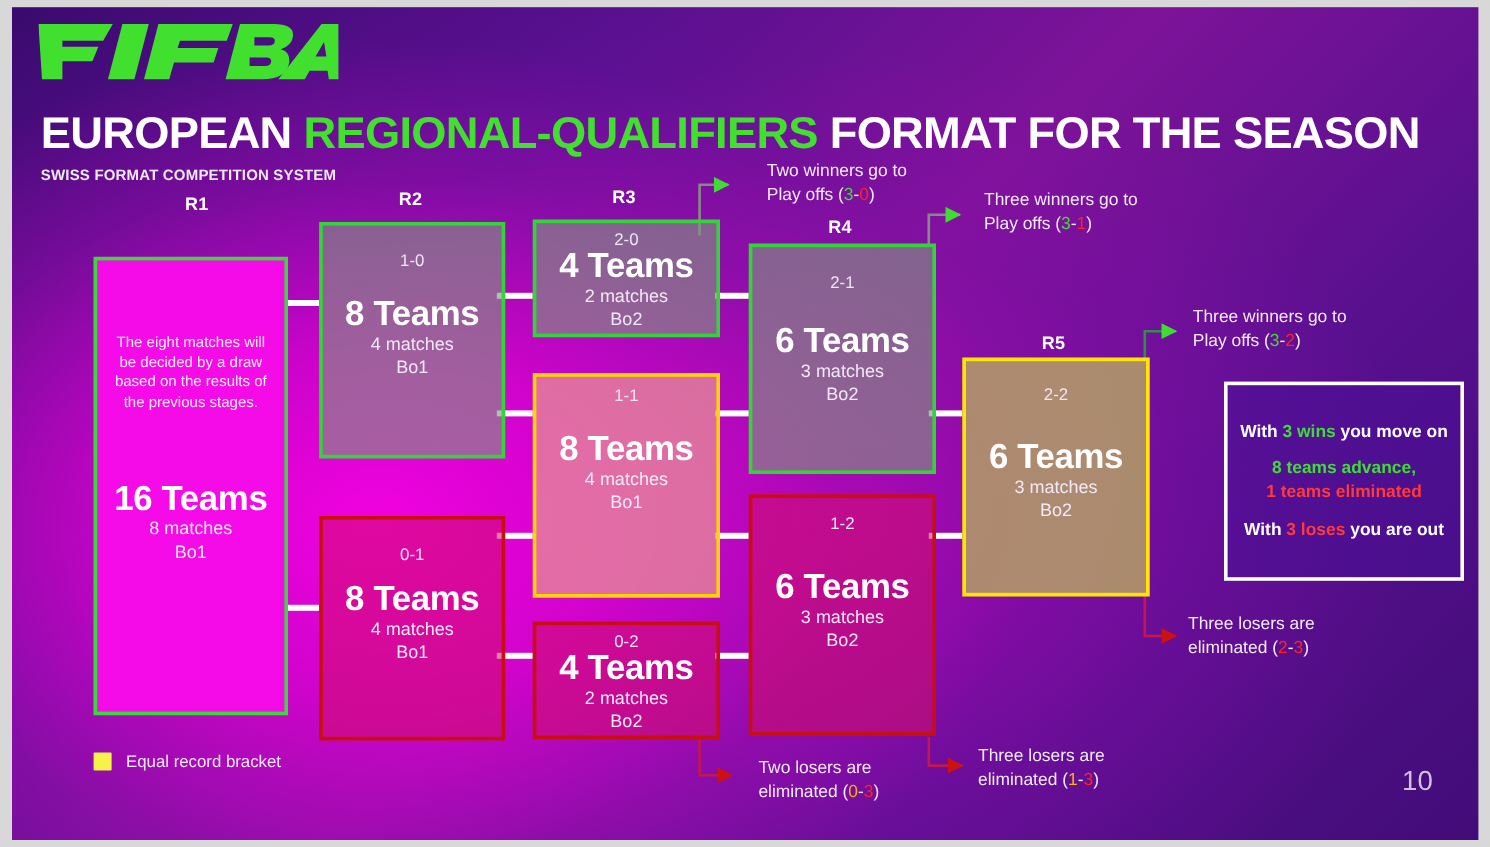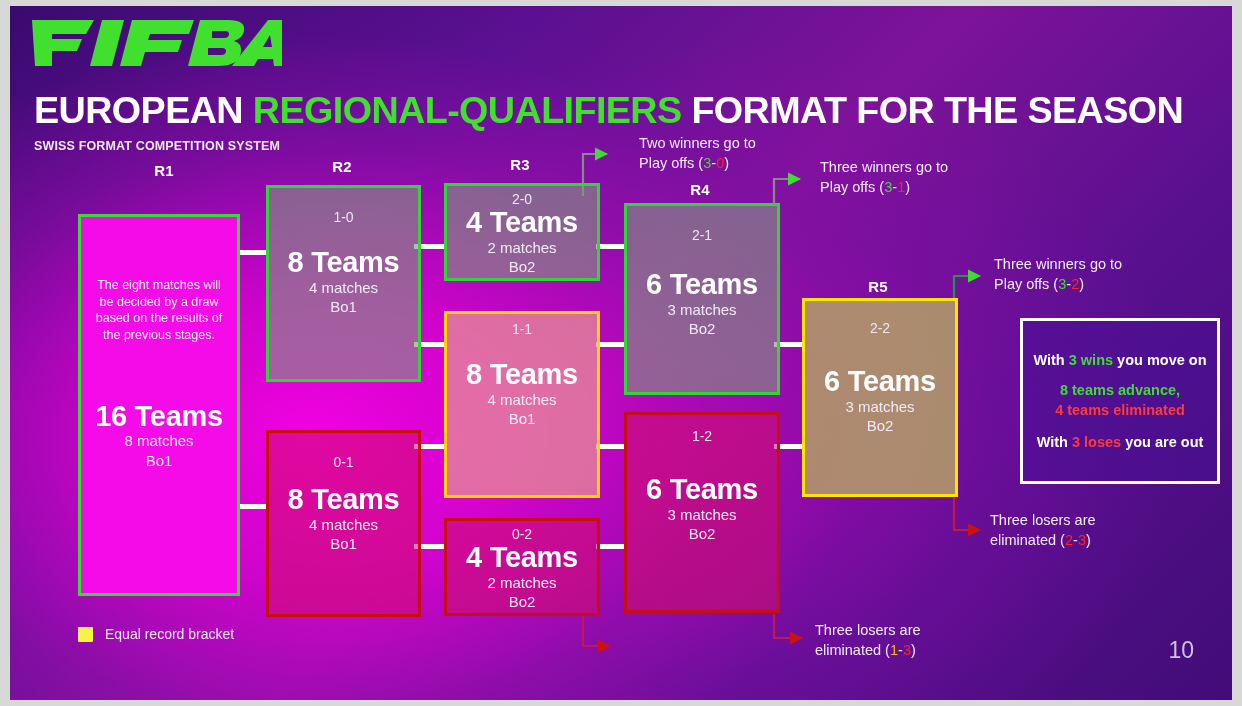--- a/index.html
+++ b/index.html
@@ -248,36 +248,40 @@
   <div class="callout" style="left:810px; top:152px;">
     <div>Three winners go to</div>
     <div><span class="w">Play offs (</span><span class="g">3</span><span class="w">-</span><span class="r">1</span><span class="w">)</span></div>
   </div>
 
   <div class="callout" style="left:984px; top:249px;">
     <div>Three winners go to</div>
     <div><span class="w">Play offs (</span><span class="g">3</span><span class="w">-</span><span class="r">2</span><span class="w">)</span></div>
   </div>
 
+  <div class="callout" style="left:622px; top:625px;">
+    <div>Two losers are</div>
+    <div><span class="w">eliminated (</span><span class="o">0</span><span class="w">-</span><span class="r">3</span><span class="w">)</span></div>
+  </div>
 
   <div class="callout" style="left:805px; top:615px;">
     <div>Three losers are</div>
     <div><span class="w">eliminated (</span><span class="o">1</span><span class="w">-</span><span class="r">3</span><span class="w">)</span></div>
   </div>
 
   <div class="callout" style="left:980px; top:505px;">
     <div>Three losers are</div>
     <div><span class="w">eliminated (</span><span class="r">2</span><span class="w">-</span><span class="r">3</span><span class="w">)</span></div>
   </div>
 
   <div id="finalbox">
     <div class="ln"><span>With </span><span class="g">3 wins</span><span> you move on</span></div>
     <div class="ln2">
       <div class="g">8 teams advance,</div>
-      <div class="r">4 teams eliminated</div>
+      <div class="r">1 teams eliminated</div>
     </div>
     <div class="ln"><span>With </span><span class="r">3 loses</span><span> you are out</span></div>
   </div>
 
   <div id="legend">
     <div class="lg-row">
       <span class="lg-sw" style="background: rgb(247, 242, 74);"></span>
       <span class="lg-txt">Equal record bracket</span>
     </div>
   </div>

